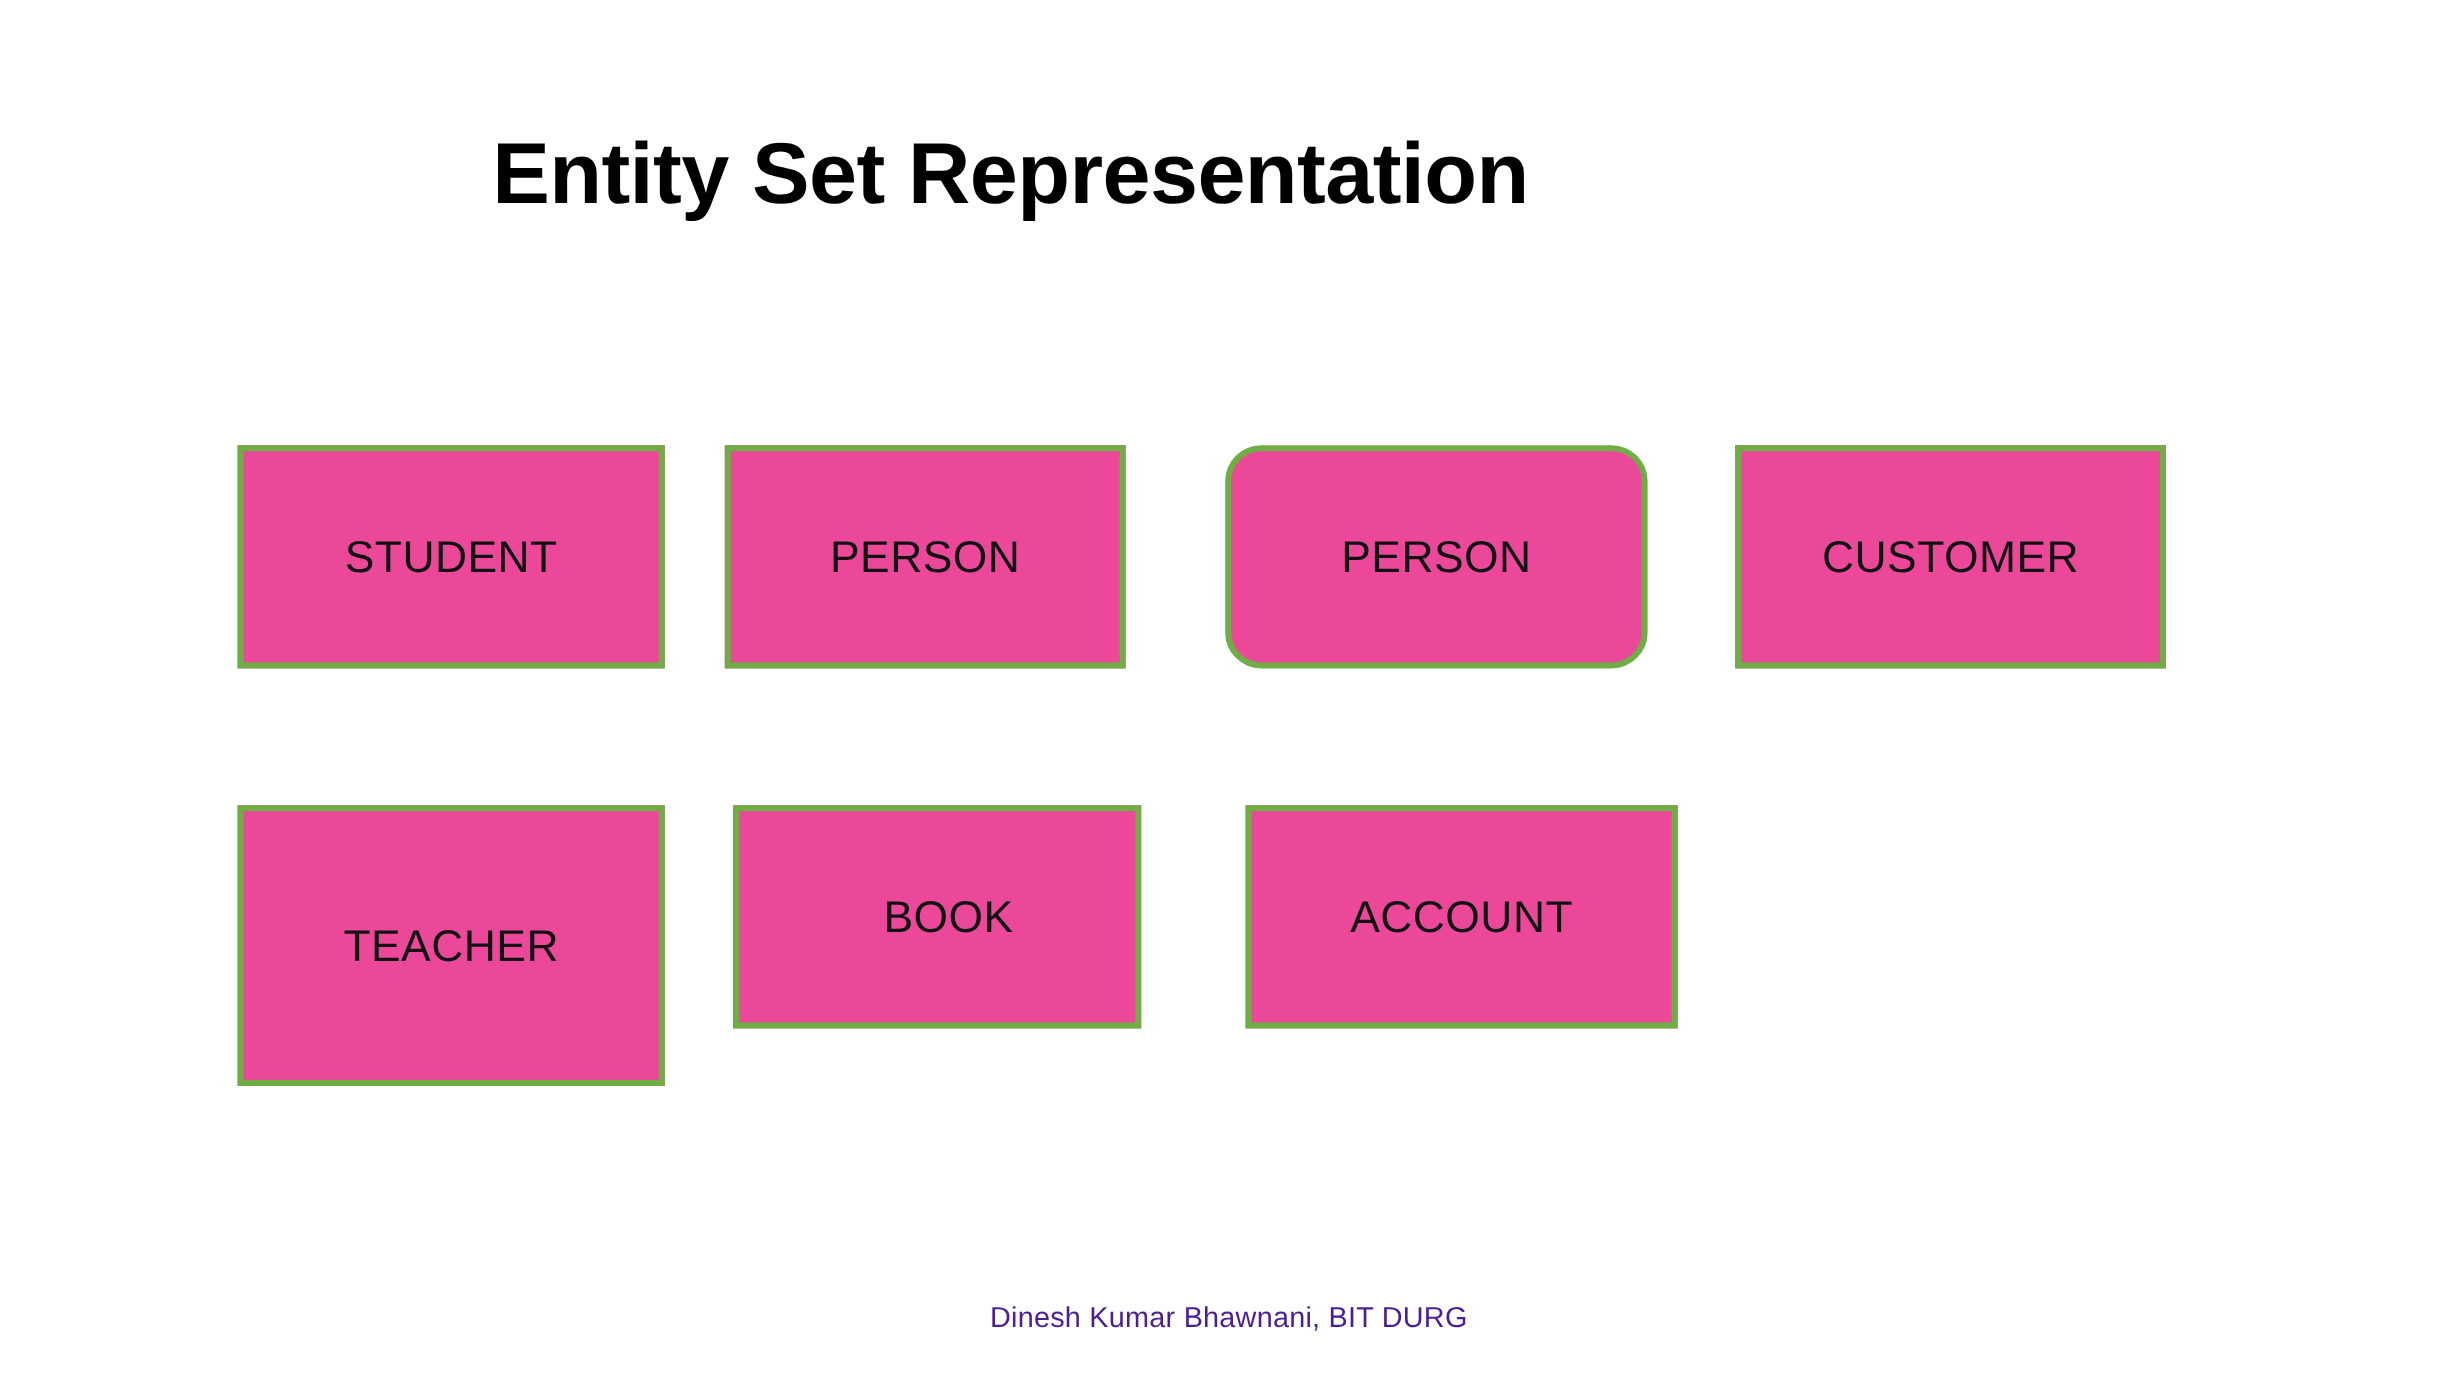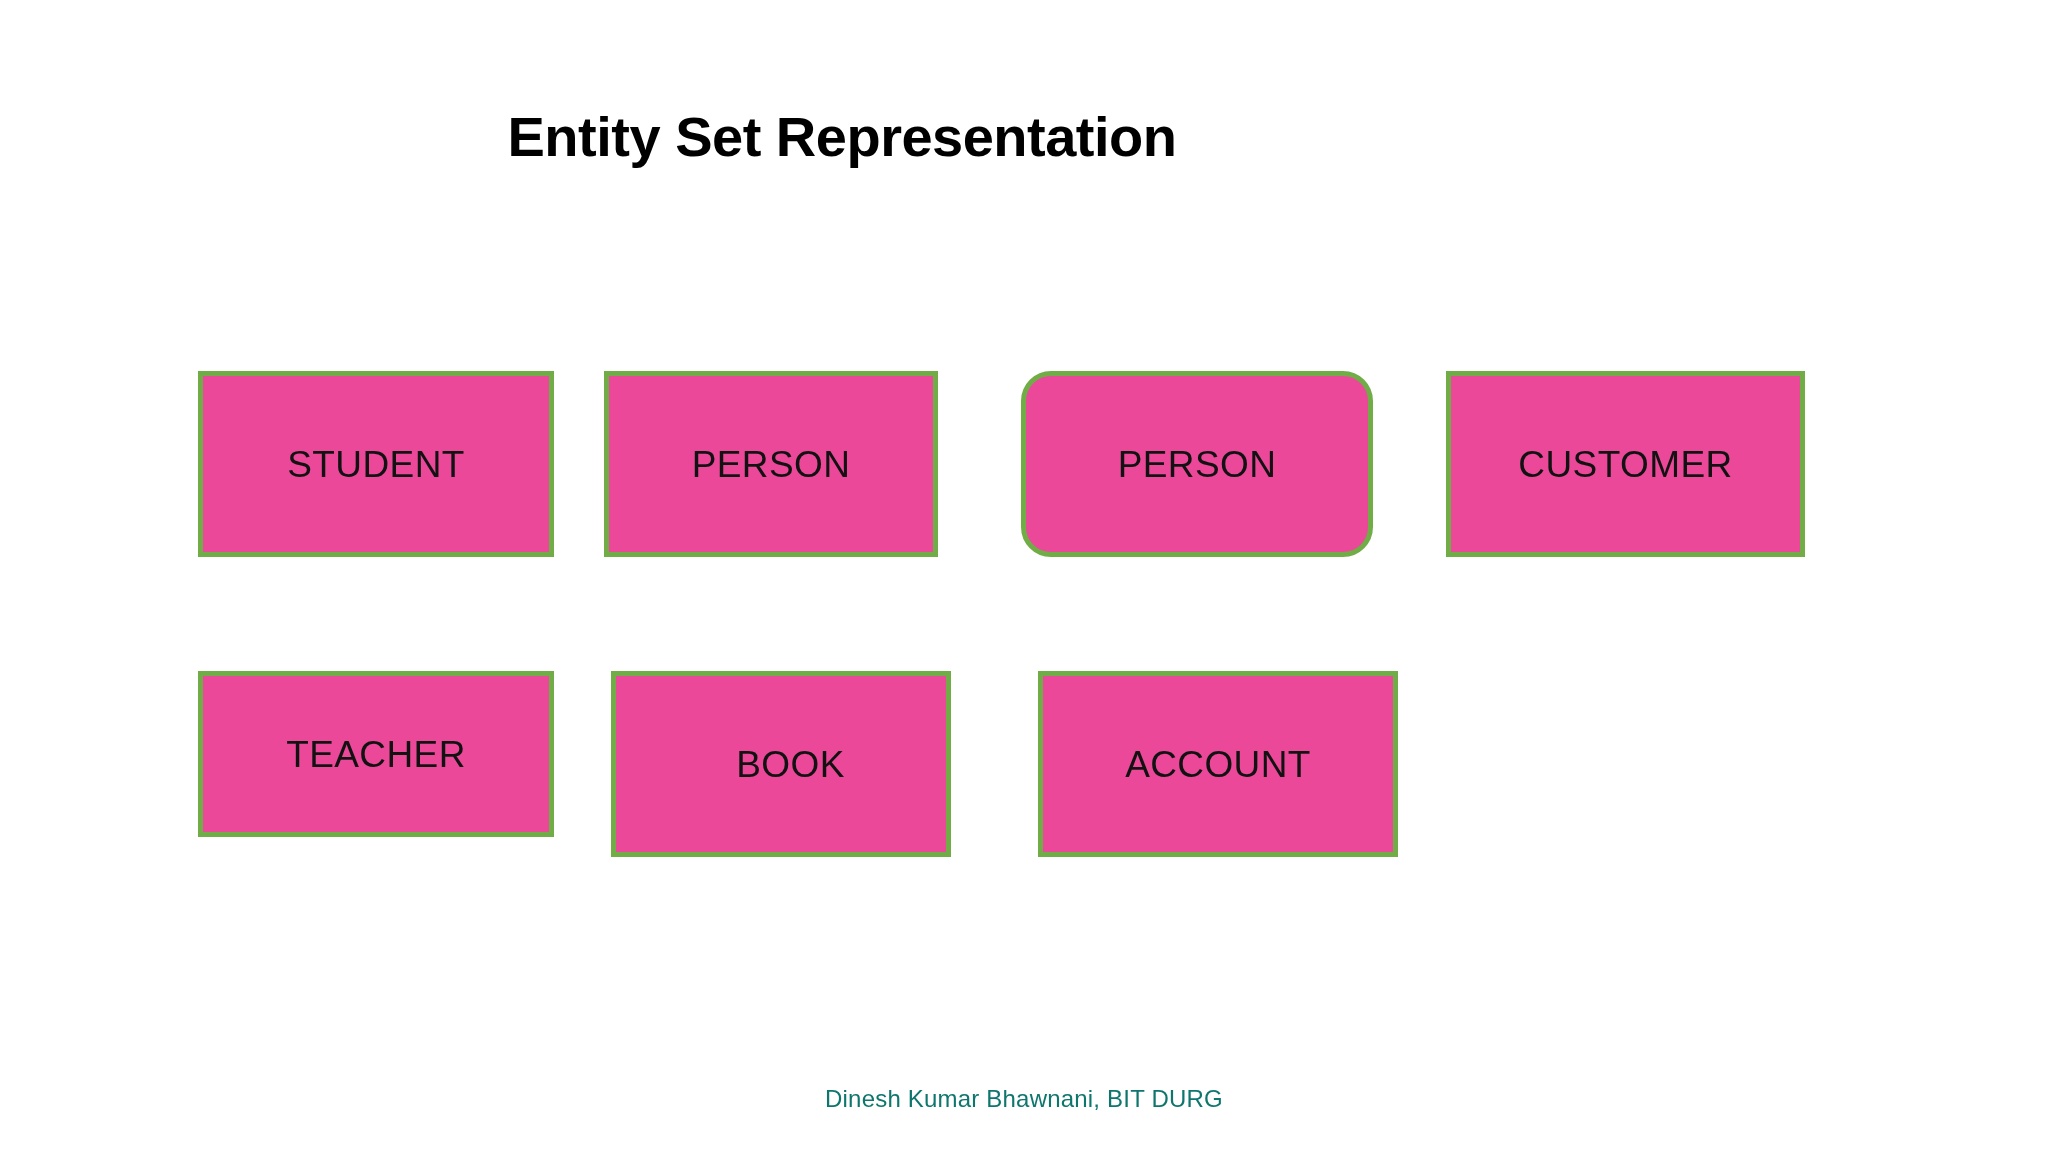--- a/index.html
+++ b/index.html
@@ -22,21 +22,21 @@
     background: #ffffff;
   }
 
   
   .slide-title {
     position: absolute;
     left: 0;
     top: 108px;
     width: 1684px;
     text-align: center;
-    font-size: 56px;
+    font-size: 72px;
     font-weight: 700;
     color: #000000;
     letter-spacing: -0.5px;
     line-height: 1.05;
     white-space: nowrap;
   }
 
   
   .entity-row {
     position: absolute;
@@ -64,34 +64,34 @@
     white-space: nowrap;
   }
 
   
   #box-student  { left: 198px;  top: 0px; width: 356px; height: 186px; }
   #box-course   { left: 604px;  top: 0px; width: 334px; height: 186px; }
   #box-person   { left: 1021px; top: 0px; width: 352px; height: 186px; border-radius: 30px; }
   #box-customer { left: 1446px; top: 0px; width: 359px; height: 186px; }
 
   
-  #box-teacher  { left: 198px;  top: 0px; width: 356px; height: 166px; }
+  #box-teacher  { left: 198px;  top: 0px; width: 356px; height: 234px; }
   #box-book     { left: 611px;  top: 0px; width: 340px; height: 186px; padding-left: 19px; }
   #box-account  { left: 1018px; top: 0px; width: 360px; height: 186px; margin-left: 20px; }
 
   
   .slide-footer {
     position: absolute;
     left: 0;
     top: 1085px;
     width: 2048px;
     text-align: center;
     font-size: 24px;
     font-weight: 400;
-    color: #0f766e;
+    color: #4c1d95;
     letter-spacing: 0.2px;
     white-space: nowrap;
   }
 </style>
 </head>
 <body>
 
 <div class="slide">
 
   <div class="slide-title">Entity Set Representation</div>

